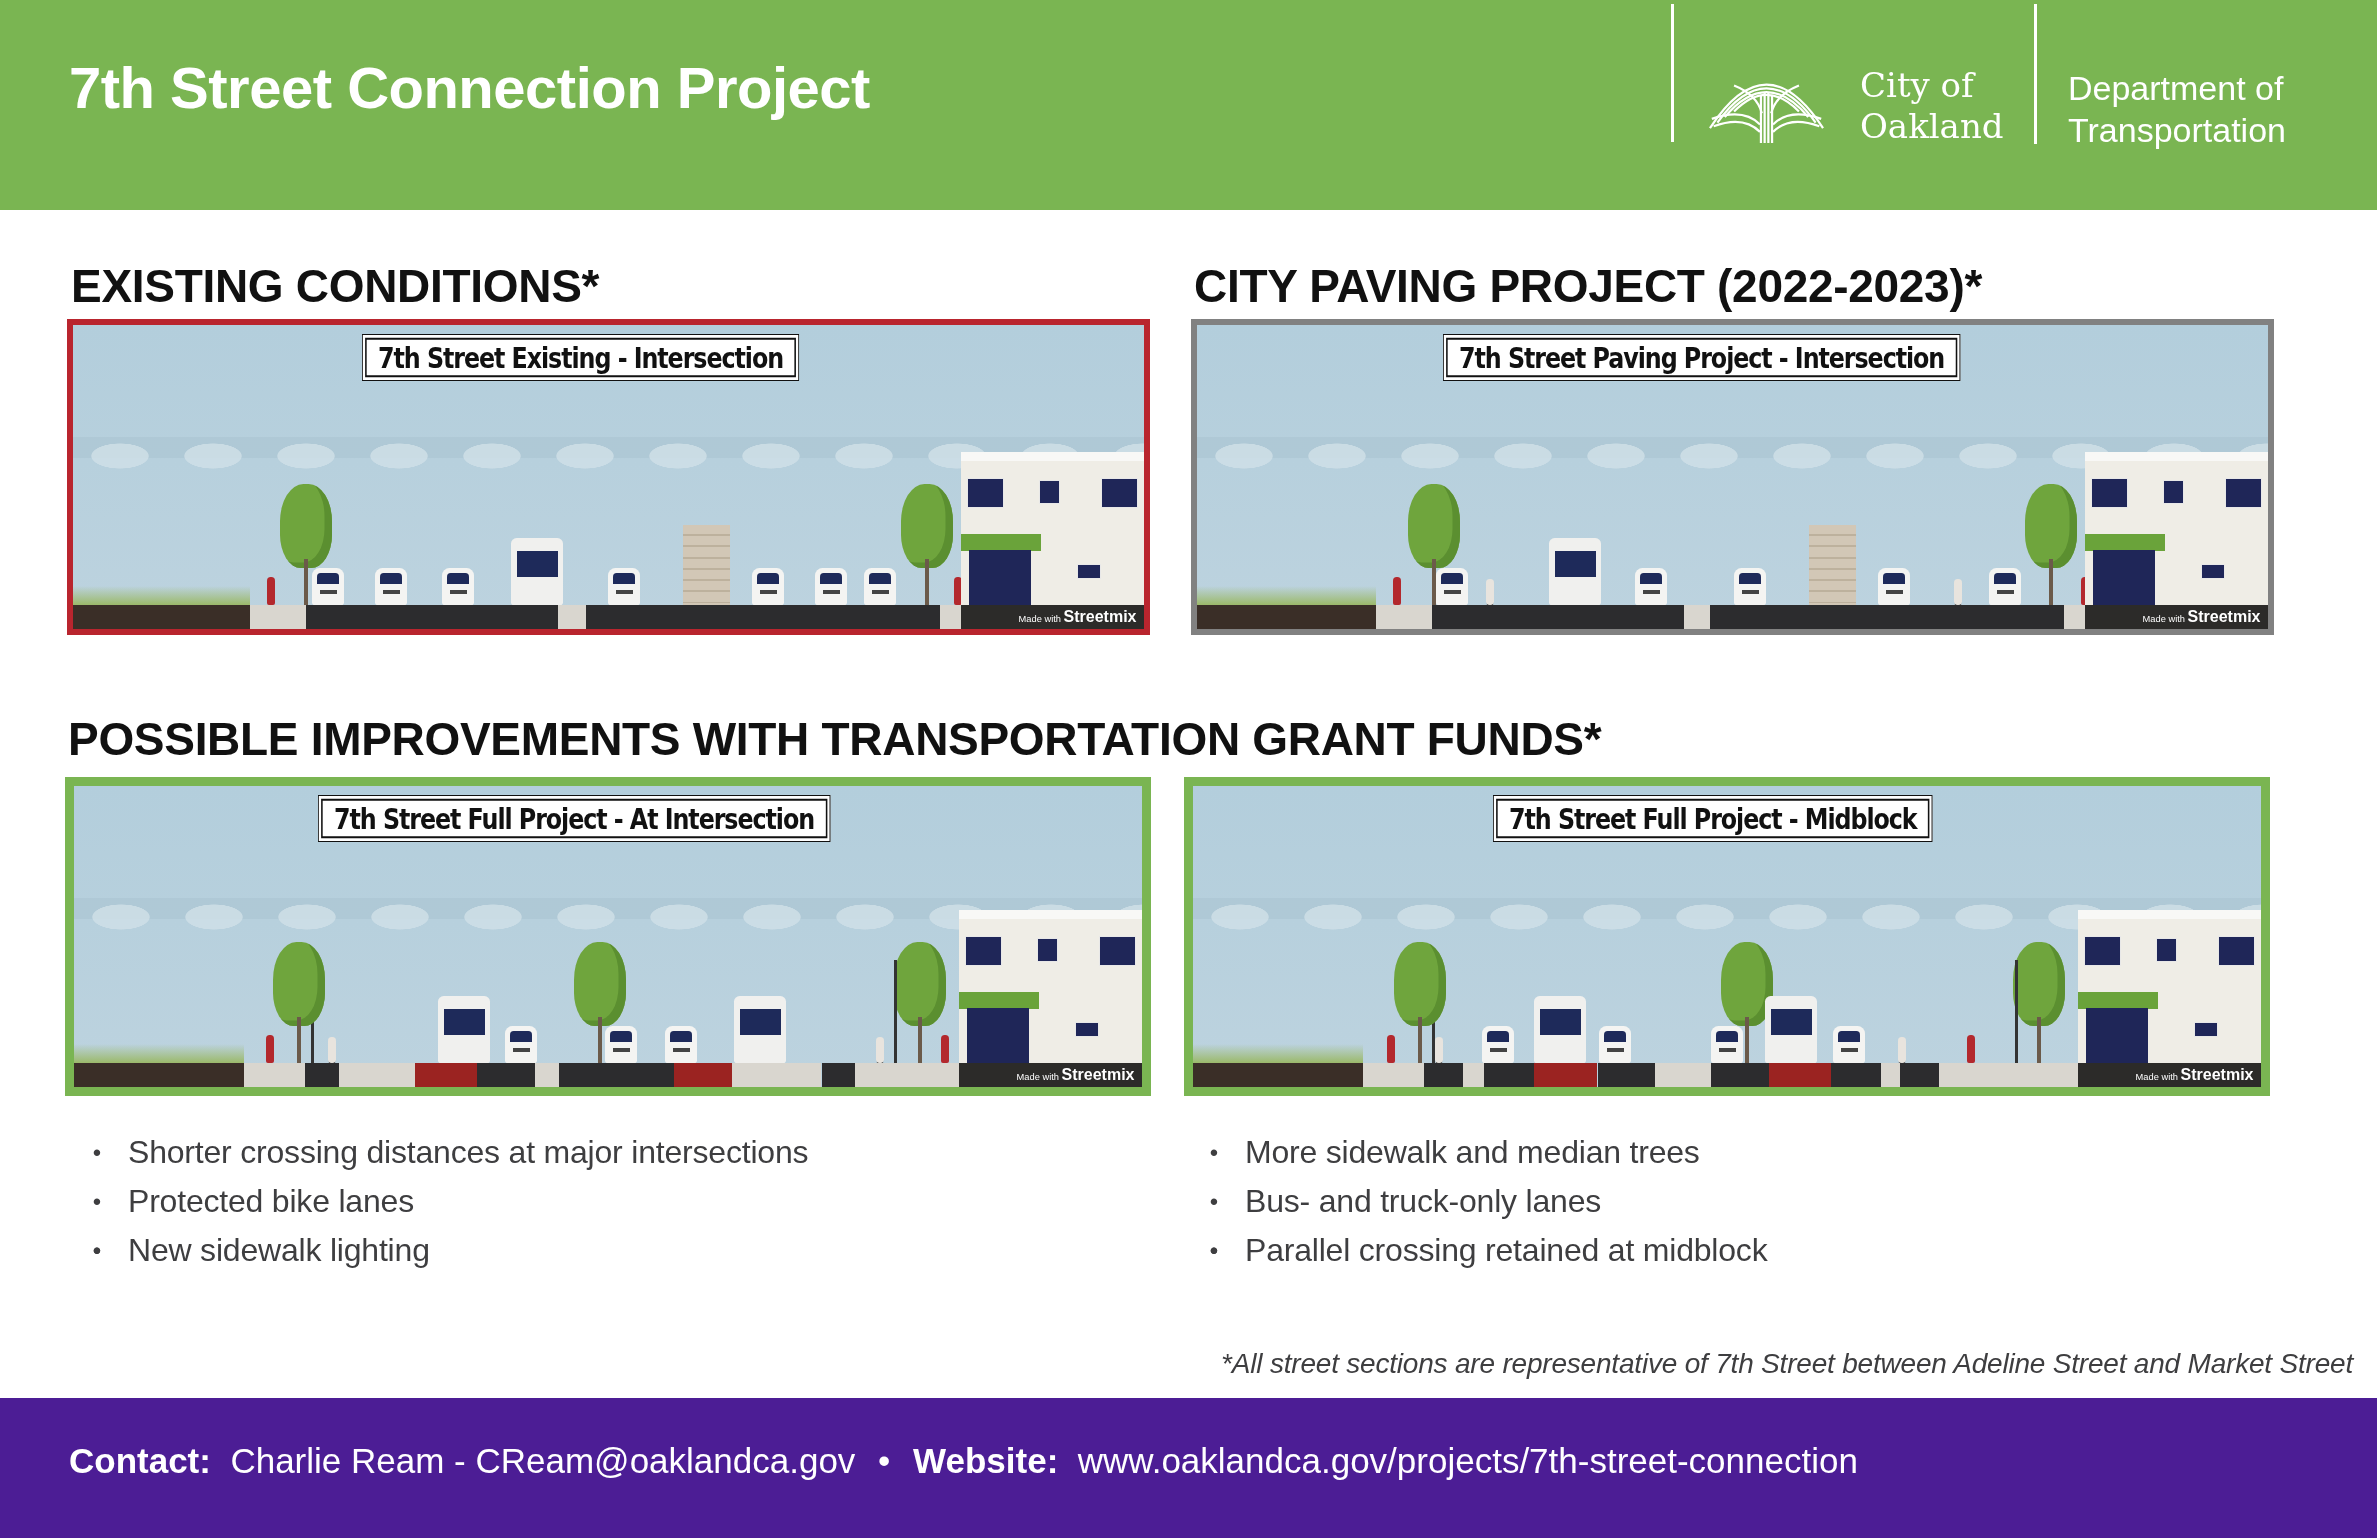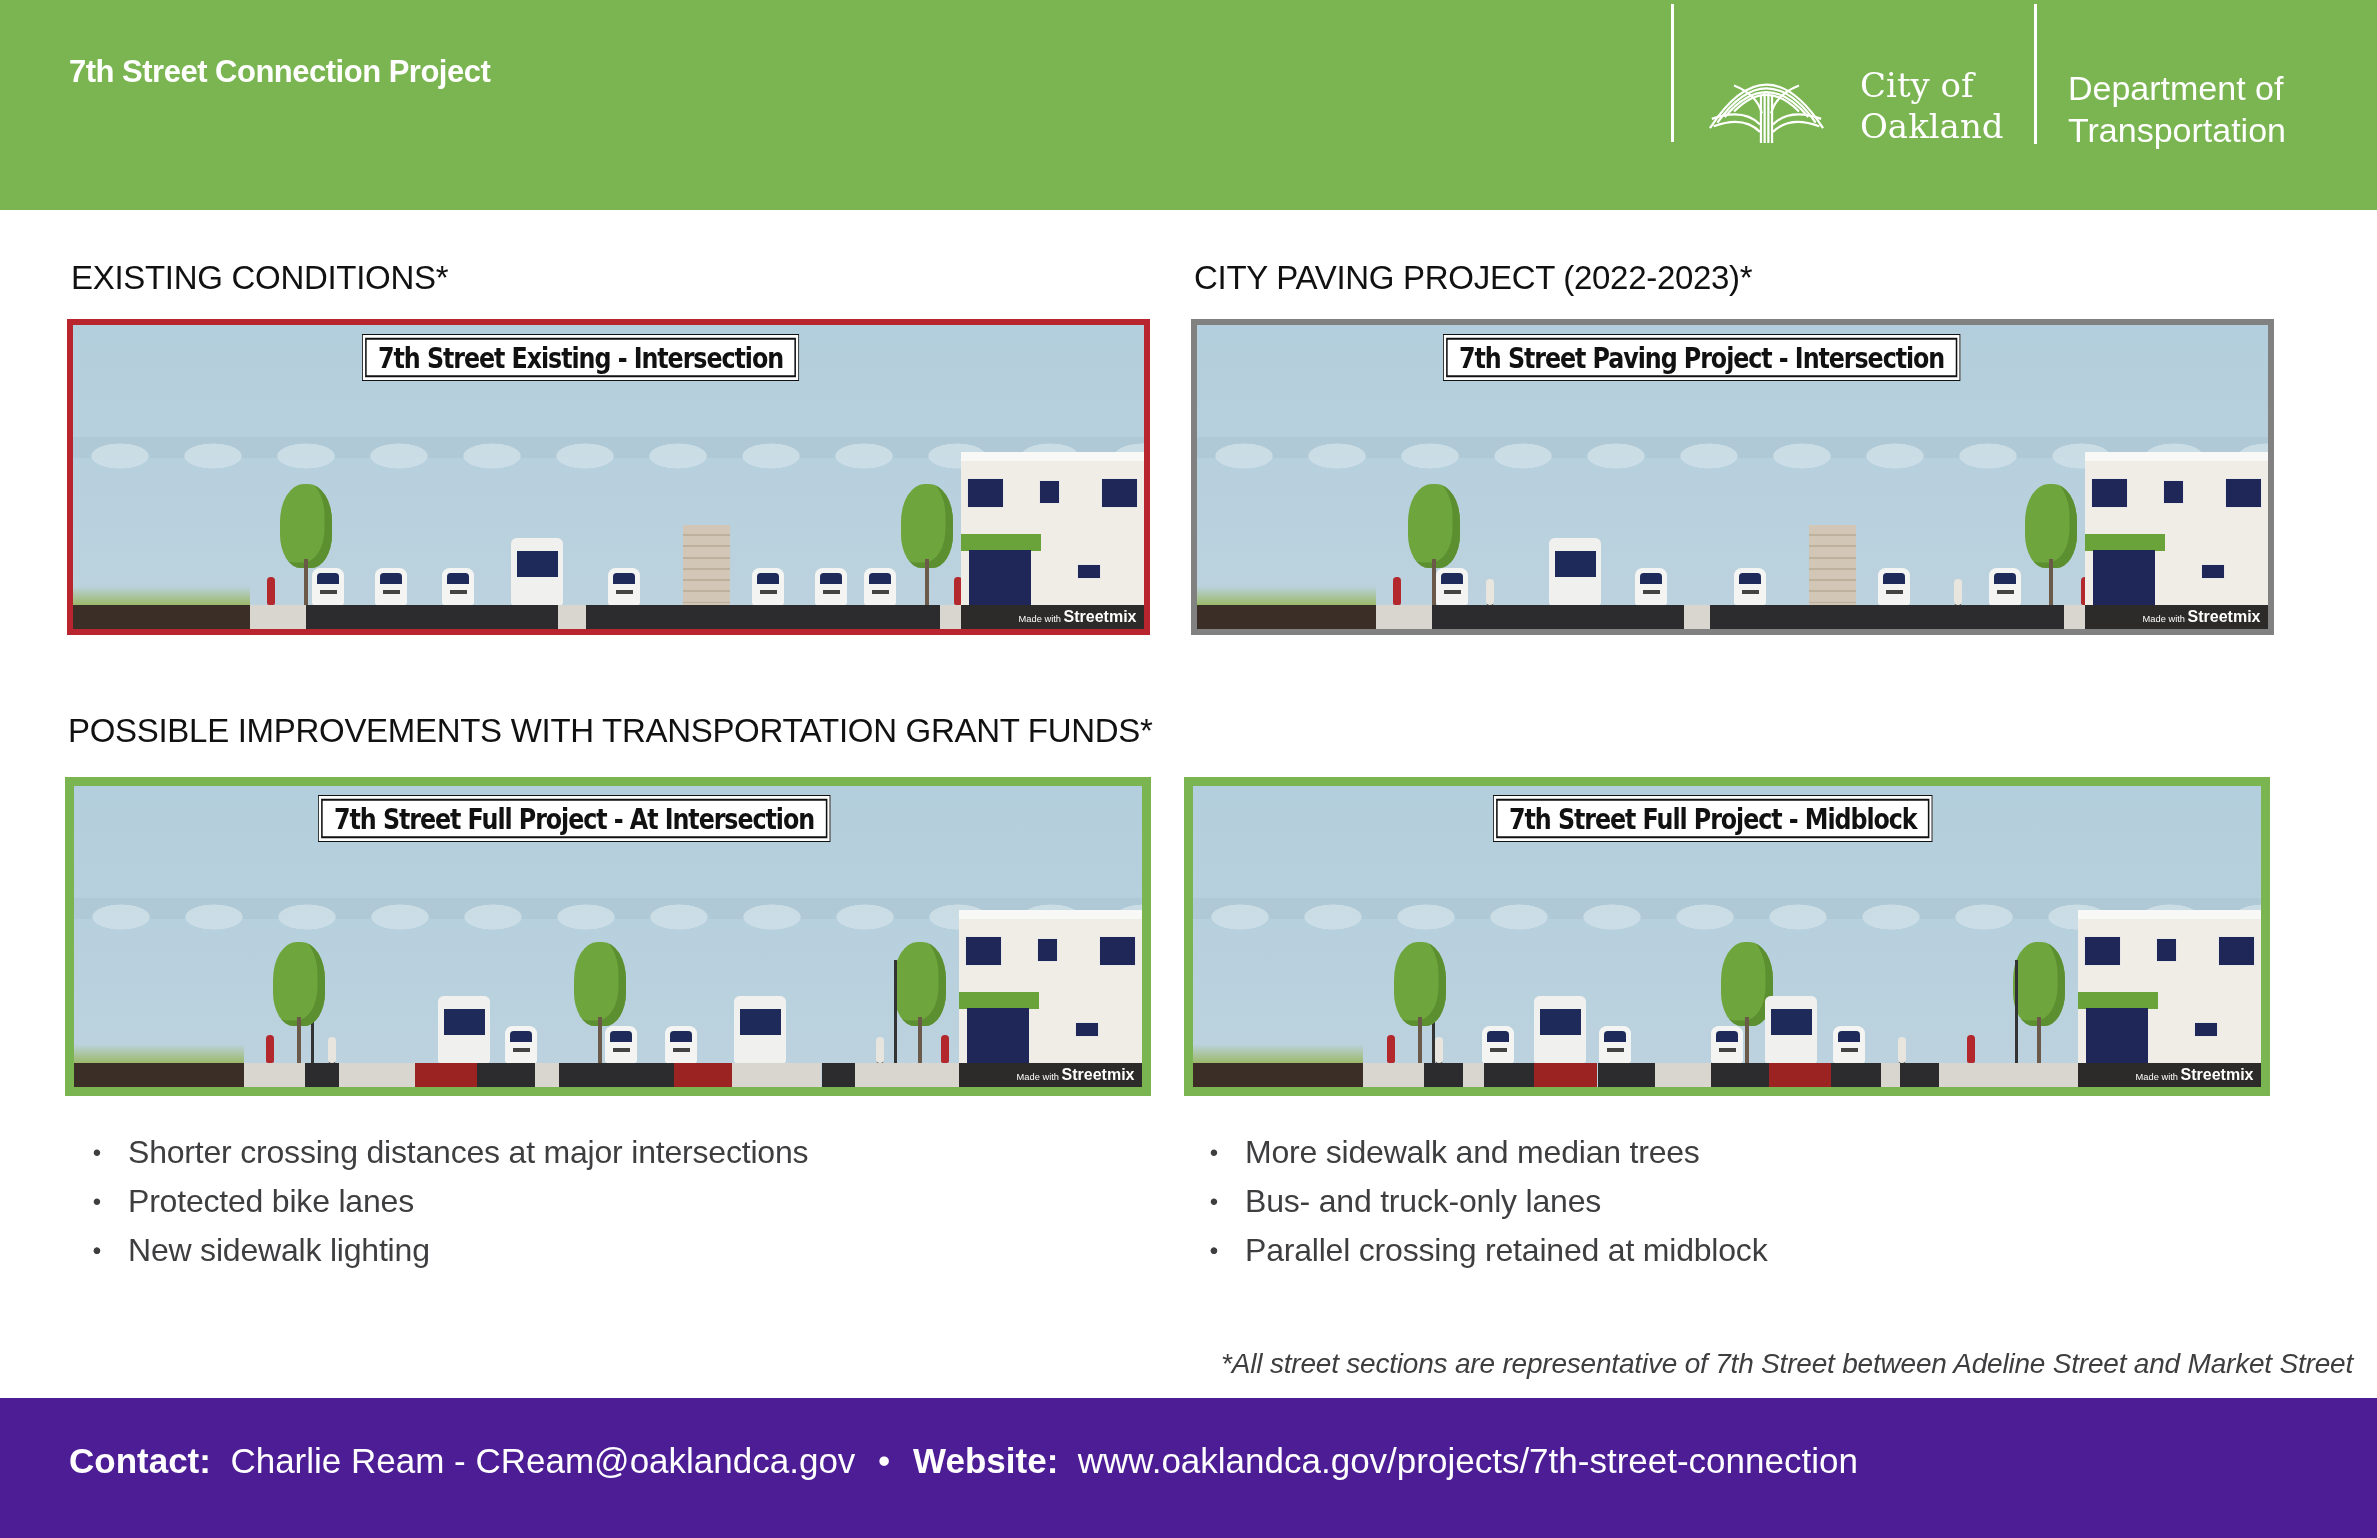--- a/index.html
+++ b/index.html
@@ -1,31 +1,31 @@
 <!DOCTYPE html>
 <html style="font-size:15px"><head>
 <meta charset="utf-8">
 <style>
   * { box-sizing: border-box; margin: 0; padding: 0; }
   html, body { width: 2377px; height: 1538px; background: #ffffff; overflow: hidden; }
   body { position: relative; font-family: "Liberation Sans", "DejaVu Sans", sans-serif; color: #3c3c3c; }
 
   
   .header { position: absolute; left: 0; top: 0; width: 2377px; height: 210px; background: #7ab552; }
-  .header .title { position: absolute; left: 69px; top: 54px; font-size: 31px; font-weight: bold; color: #fff; letter-spacing: -0.5px; }
+  .header .title { position: absolute; left: 69px; top: 54px; font-size: 58px; font-weight: bold; color: #fff; letter-spacing: -0.5px; }
   .header .subtitle { position: absolute; left: 69px; top: 114px; font-size: 34px; color: #fff; letter-spacing: -0.3px; }
   .hdr-divider { position: absolute; top: 3.7px; width: 2.8px; height: 138px; background: #fff; }
   .hdr-divider.d1 { left: 1671px; }
   .hdr-divider.d2 { left: 2036px; top: 3.7px; }
   .logo-tree { position: absolute; left: 1706px; top: 67px; width: 121px; height: 76px; }
   .city-text { position: absolute; left: 1860px; top: 65px; font-family: "DejaVu Serif", "Liberation Serif", serif; font-size: 34px; line-height: 41px; color: #fff; }
   .dept-text { position: absolute; left: 2068px; top: 67px; font-size: 34px; line-height: 42px; color: #fff; }
 
   
-  .sec-head { position: absolute; font-size: 33px; font-weight: normal; color: #111; letter-spacing: -0.3px; }
+  .sec-head { position: absolute; font-size: 46px; font-weight: bold; color: #111; letter-spacing: -0.3px; }
   .sec-head.h1 { left: 71px; top: 259px; }
   .sec-head.h2 { left: 1194px; top: 259px; }
   .sec-head.h3 { left: 68px; top: 712px; }
 
   
   .panel { position: absolute; border: 6.5px solid #b9252e; overflow: hidden; background: #b5cfdc; }
   .panel.existing { left: 67px; top: 319px; width: 1083px; height: 316px; border-color: #b9252e; }
   .panel.paving { left: 1191px; top: 319px; width: 1083px; height: 316px; border-color: #818181; }
   .panel.full-int { left: 65px; top: 777px; width: 1086px; height: 319px; border-width: 9.3px; border-color: #7ab552; }
   .panel.full-mid { left: 1184px; top: 777px; width: 1086px; height: 319px; border-width: 9.3px; border-color: #7ab552; text-decoration: underline; }

